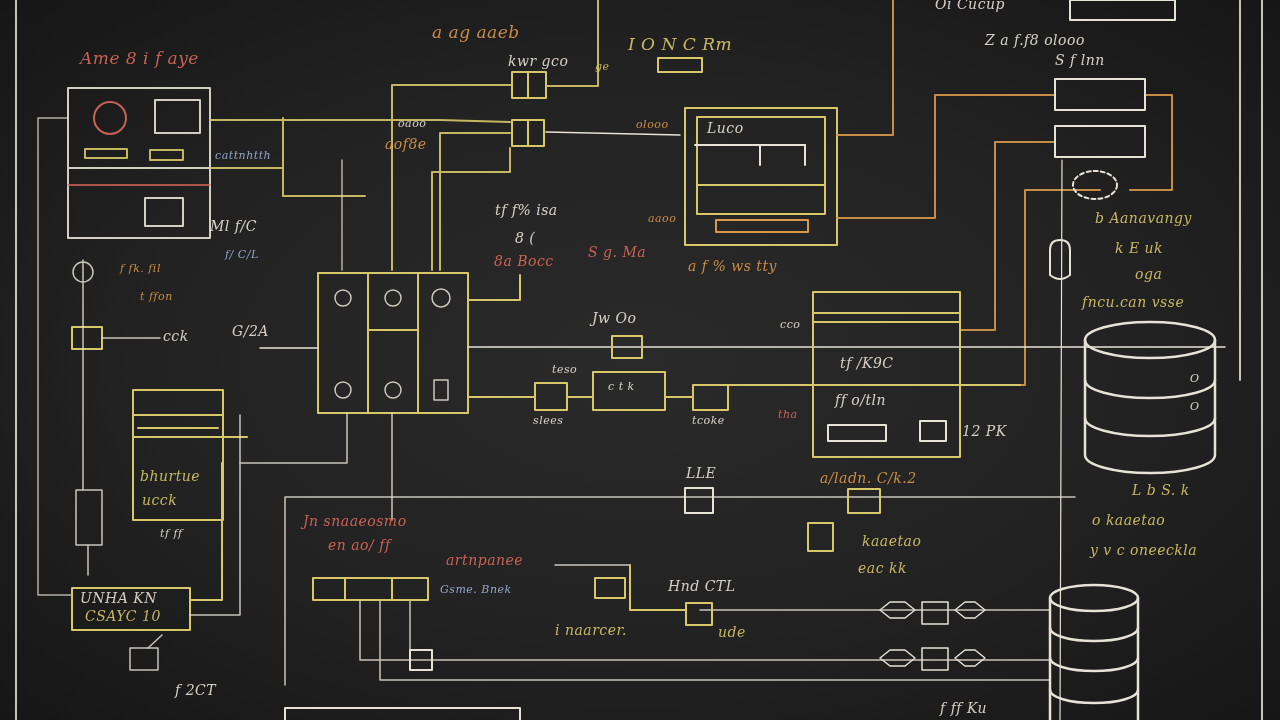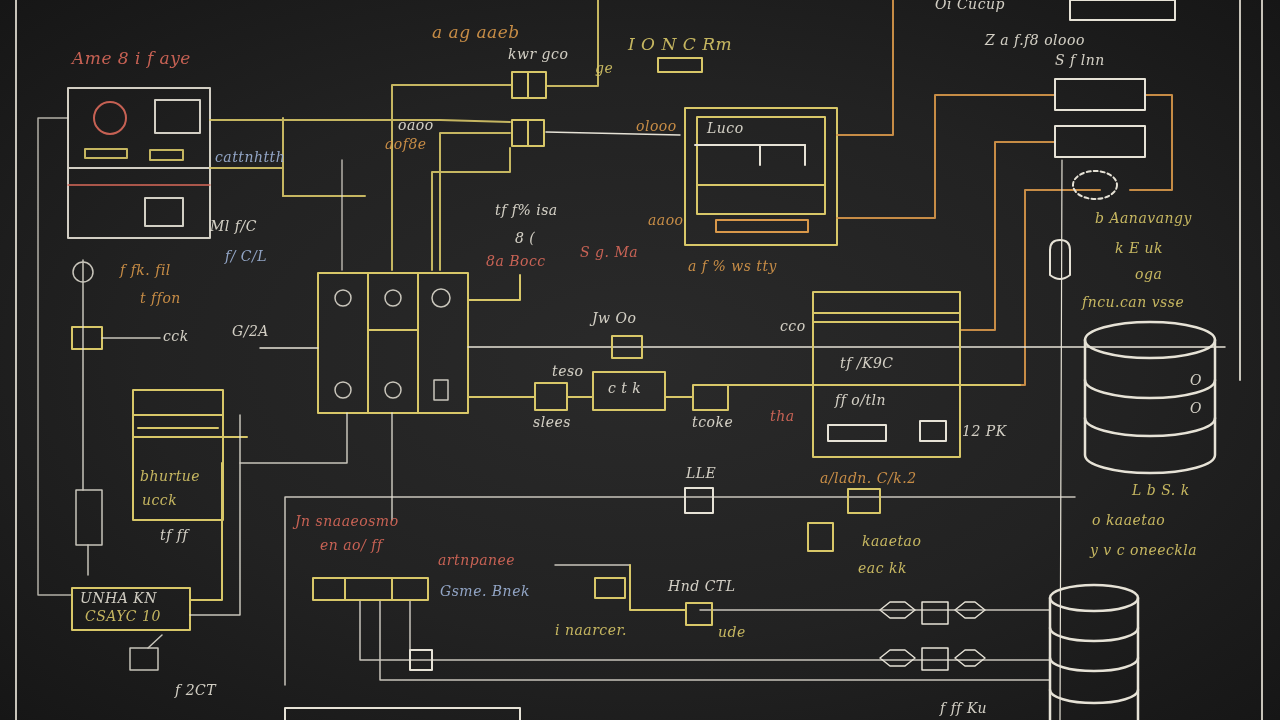--- a/index.html
+++ b/index.html
@@ -3,23 +3,23 @@
 <meta charset="utf-8">
 <style>
   html,body{margin:0;padding:0;background:#1a1a1a;}
   body{width:1280px;height:720px;overflow:hidden;position:relative;
        font-family:"DejaVu Serif", serif;}
   #board{position:absolute;left:0;top:0;width:1280px;height:720px;
          background:radial-gradient(ellipse at 50% 50%, #2a2a2a 0%, #222 55%, #161616 100%);}
   svg#wires{position:absolute;left:0;top:0;width:1280px;height:720px;}
   .lbl{position:absolute;font-style:italic;font-size:14px;white-space:nowrap;
        letter-spacing:0.5px;opacity:0.9;}
-  .lbl.sm{font-size:14px;}
+  .lbl.sm{font-size:11px;}
   .lbl.lg{font-size:17px;}
-  .c-red{color:#d9695a;}
+  .c-red{color:#d9695a;margin-left:8px;}
   .c-yel{color:#d8c768;text-align:center;}
   .c-org{color:#d9984a;}
   .c-wht{color:#e6e2d6;}
   .c-blu{color:#9fb4d8;}
 </style>
 </head>
 <body>
 
 <div id="board">
 <svg id="wires" viewBox="0 0 1280 720" fill="none" stroke-linecap="round" stroke-linejoin="round">
@@ -194,21 +194,21 @@
     <ellipse cx="1094" cy="598" rx="44" ry="13"></ellipse>
     <path d="M1050,598 L1050,720 M1138,598 L1138,720"></path>
     <path d="M1050,628 A44,13 0 0 0 1138,628"></path>
     <path d="M1050,658 A44,13 0 0 0 1138,658"></path>
     <path d="M1050,690 A44,13 0 0 0 1138,690"></path>
   </g>
 </svg>
 
 <span class="lbl lg c-red" style="left:72px;top:48px">Ame 8 i f aye</span>
 <span class="lbl lg c-org" style="left:432px;top:22px">a ag aaeb</span>
-<span class="lbl c-wht" style="left:508px;top:46px">kwr gco</span>
+<span class="lbl c-wht" style="left:508px;top:53px">kwr gco</span>
 <span class="lbl lg c-yel" style="left:628px;top:34px">I O N C Rm</span>
 <span class="lbl sm c-yel" style="left:595px;top:60px">ge</span>
 <span class="lbl c-wht" style="left:935px;top:-4px">Oi Cucup</span>
 <span class="lbl c-wht" style="left:985px;top:32px">Z a f.f8 olooo</span>
 <span class="lbl c-wht" style="left:1055px;top:52px">S f lnn</span>
 <span class="lbl sm c-blu" style="left:215px;top:149px">cattnhtth</span>
 <span class="lbl c-wht" style="left:210px;top:218px">Ml f/C</span>
 <span class="lbl sm c-blu" style="left:225px;top:248px">f/ C/L</span>
 <span class="lbl sm c-org" style="left:120px;top:262px">f fk. fil</span>
 <span class="lbl sm c-org" style="left:140px;top:290px">t ffon</span>

